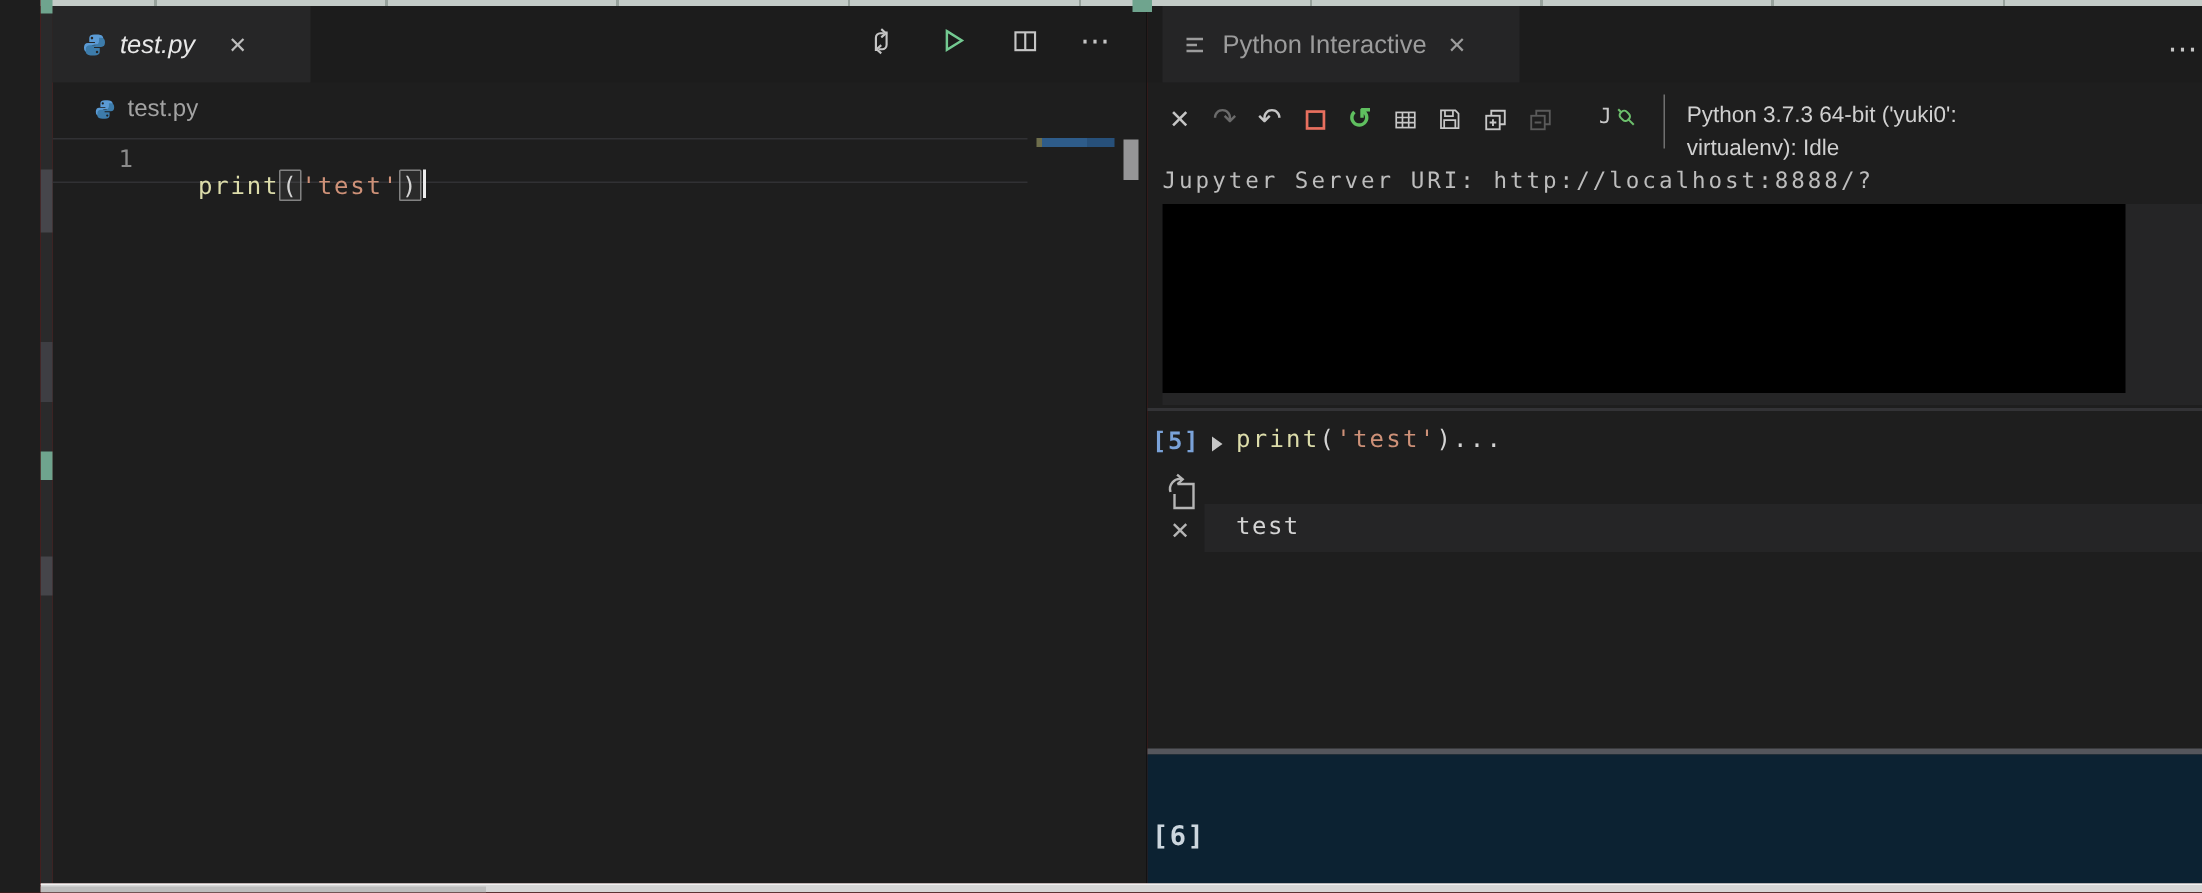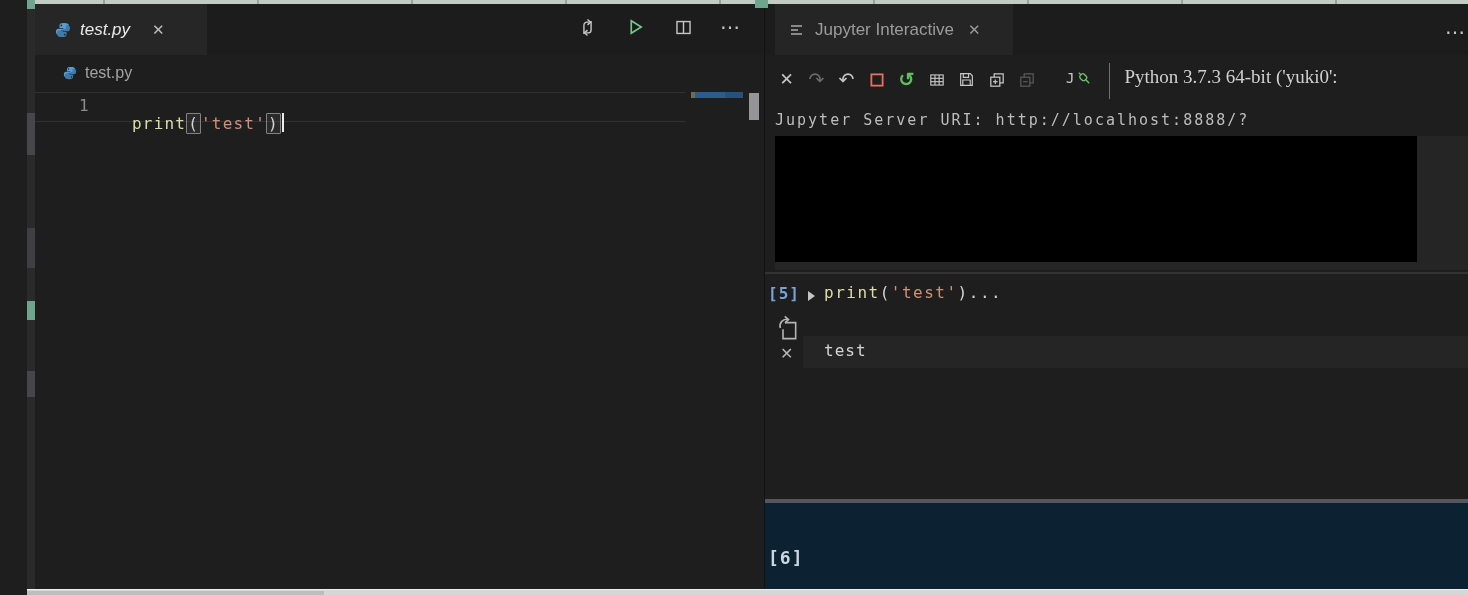--- a/index.html
+++ b/index.html
@@ -49,21 +49,21 @@
   
   .rtoolbar{position:absolute;left:0;top:55px;width:730px;height:58px;display:flex;align-items:flex-start;padding-left:11px;box-sizing:border-box;}
   .rtoolbar .icon-btn{margin-top:10px;margin-right:9px;width:21px;height:21px;}
   .glyph17{font-size:17px;}
   .glyph19{font-size:19px;line-height:1;}
   .dim{color:#6a6a6a;}
   .green{color:#5fbf5f;font-weight:bold;}
   .jup{margin-left:20px;margin-top:10px;display:flex;align-items:center;}
   .jup .j{font-family:"DejaVu Sans Mono",monospace;font-size:14px;color:#c8c8c8;margin-right:1px;}
   .vsep{width:1px;height:36px;background:#707070;margin:4px 14px 0 16px;}
-  .kstatus{margin-top:7px;font-family:Liberation Serif, serif;font-size:19px;line-height:22px;color:#d0d0d0;}
+  .kstatus{margin-top:7px;font-family:Liberation Sans, sans-serif;font-size:15px;line-height:22px;color:#d0d0d0;}
 
   .uri{position:absolute;left:10px;top:107px;font-family:"DejaVu Sans Mono",monospace;
     font-size:15px;letter-spacing:2px;color:#bdbdbd;font-weight:400;}
   .server-region{position:absolute;left:10px;top:132px;width:706px;height:134px;background:#252526;}
   .black-box{position:absolute;left:10px;top:132px;width:642px;height:126px;background:#000;}
   .hdiv{position:absolute;left:0;width:730px;height:2px;background:#333336;}
 
   .cell-row{position:absolute;left:0;top:277px;width:730px;height:30px;}
   .prompt{position:absolute;left:3px;top:3px;font-family:"DejaVu Sans Mono",monospace;
     font-size:16px;font-weight:600;color:#7aa2d8;letter-spacing:1px;}
@@ -171,21 +171,21 @@
 
   <div class="pane" id="right-pane">
 
     <div class="tabbar">
       <div class="tab" style="left:10px;width:238px;padding-left:14px;box-sizing:border-box;background:#252526">
         <svg width="16" height="16" viewBox="0 0 16 16" stroke="#9c9c9c" stroke-width="1.7">
           <line x1="2" y1="4" x2="13" y2="4"></line>
             <line x1="2" y1="8" x2="9" y2="8"></line>
             <line x1="2" y1="12" x2="13" y2="12"></line>
         </svg>
-        <span class="tab-label" style="margin-left:10px;color:#9c9c9c">Jupyter Interactive</span>
+        <span class="tab-label" style="margin-left:10px;color:#9c9c9c">Python Interactive</span>
         <span class="tab-close" style="margin-left:14px;color:#9c9c9c">✕</span>
       </div>
       <span class="more abs" style="right:28px;top:16px">⋯</span>
     </div>
 
     <div class="rtoolbar">
       <span class="icon-btn glyph17">✕</span>
       <span class="icon-btn glyph19 dim">↷</span>
       <span class="icon-btn glyph19">↶</span>
       <span class="icon-btn">
@@ -231,20 +231,21 @@
           <g transform="rotate(-45 8 8)">
             <line x1="8" y1="1.5" x2="8" y2="4"></line>
             <rect x="5.5" y="4" width="5" height="6" rx="2"></rect>
             <line x1="8" y1="10" x2="8" y2="14.5"></line>
           </g>
         </svg>
       </span>
       <span class="vsep"></span>
       <div class="kstatus">
         <div>Python 3.7.3 64-bit ('yuki0':</div>
+        <div>virtualenv): Idle</div>
       </div>
     </div>
 
     <div class="uri">Jupyter Server URI: http://localhost:8888/?</div>
 
     <div class="server-region"></div>
     <div class="black-box"></div>
 
     <div class="hdiv" style="top:268px"></div>
 

